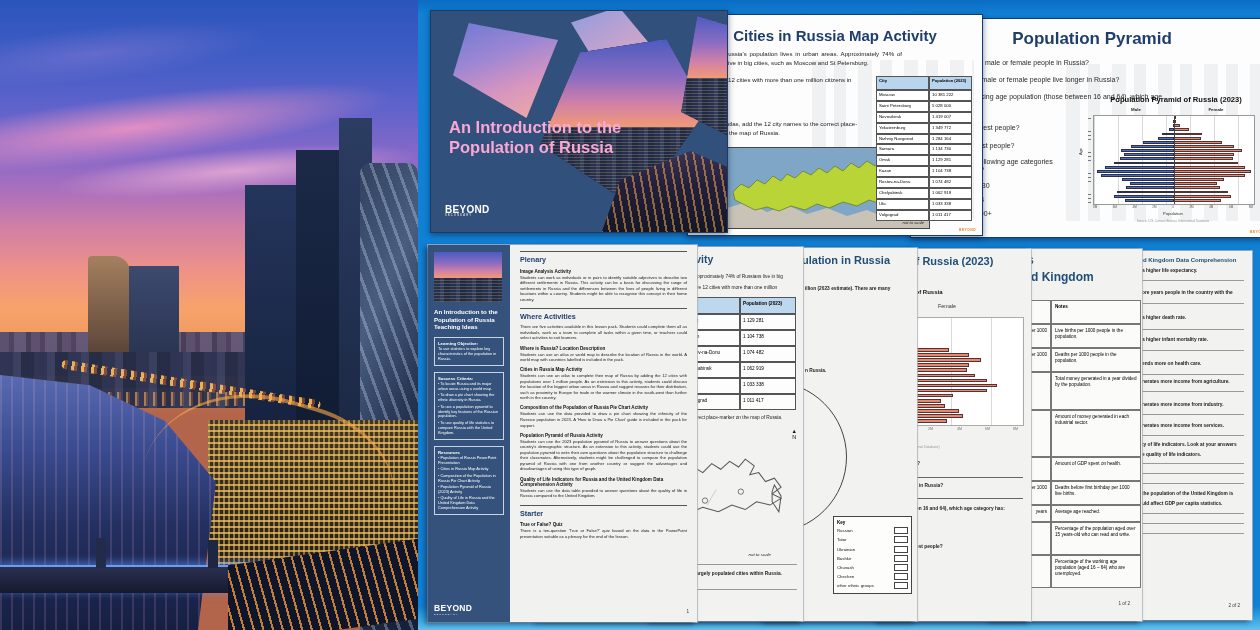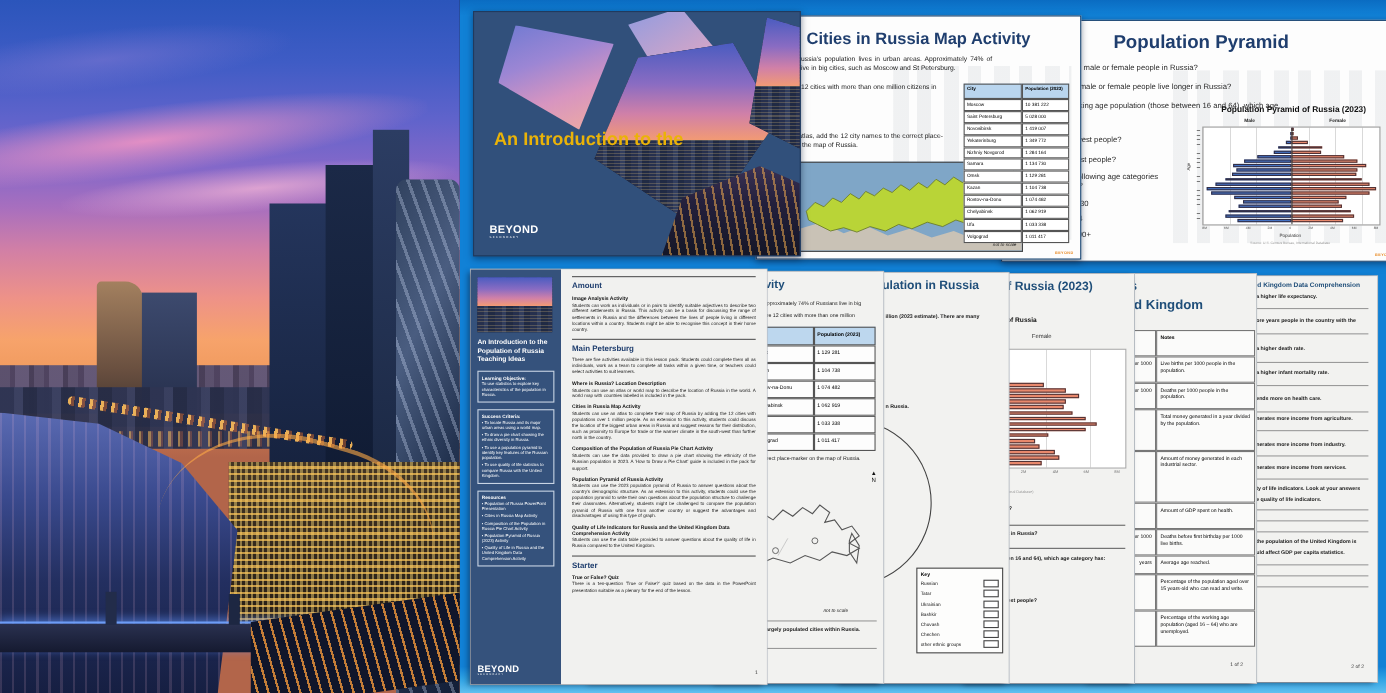--- a/index.html
+++ b/index.html
@@ -97,22 +97,23 @@
     <div class="ph" style="left:208px;top:540px;width:10px;height:28px;background:#1d2742;"></div>
     <div class="ph" style="left:228px;top:552px;width:190px;height:80px;transform:skewY(-8deg);background:repeating-linear-gradient(75deg,rgba(255,160,60,.75) 0 2px,transparent 2px 9px),#10162a;"></div>
   </div>
 
   <section class="slide" id="slide1" style="left:430px;top:10px;width:298px;height:223px;background:#31507b;border-color:#203a5e;z-index:32;overflow:hidden;">
     <div class="shard" style="left:22px;top:12px;width:105px;height:95px;clip-path:polygon(15% 0,100% 18%,70% 100%,0 55%);background:linear-gradient(160deg,#6f7ad2 0%,#9c86d4 35%,#d795c0 65%,#f0ad9e 100%);"></div>
     <div class="shard" style="left:140px;top:-4px;width:80px;height:55px;clip-path:polygon(0 28%,60% 0,100% 70%,30% 100%);background:linear-gradient(150deg,#8f9be0,#e3a8c2);"></div>
     <div class="shard cityfill" style="left:95px;top:28px;width:180px;height:170px;clip-path:polygon(30% 8%,78% 0,100% 42%,62% 100%,8% 62%);"></div>
     <div class="shard cityfill" style="left:245px;top:5px;width:53px;height:120px;clip-path:polygon(40% 0,100% 8%,100% 100%,10% 80%);"></div>
     <div class="shard" style="left:170px;top:140px;width:128px;height:83px;clip-path:polygon(15% 35%,70% 0,100% 20%,100% 100%,0 100%);background:repeating-linear-gradient(80deg,rgba(255,180,80,.5) 0 2px,transparent 2px 8px),linear-gradient(180deg,#3a3254 0%,#24203c 40%,#141626 100%);"></div>
-    <div class="abs" style="left:18px;top:106px;color:#eab308;font-size:16.5px;font-weight:bold;line-height:1.22;">
+    <div class="abs" style="left:18px;top:106px;color:#f9a8d4;font-size:16.5px;font-weight:bold;line-height:1.22;">
       <div>An Introduction to the</div>
+      <div>Population of Russia</div>
     </div>
     <div class="abs blogo" style="left:14px;bottom:14px;font-size:10px;">
       <span>BEYOND</span>
       <span class="sub" style="font-size:2.6px;">SECONDARY</span>
     </div>
   </section>
 
   <section class="slide" id="slide2" style="left:687px;top:14px;width:296px;height:222px;z-index:31;overflow:hidden;">
     <div class="watermark"></div>
     <div class="abs slide-title" style="left:0;right:0;top:12px;font-size:15px;">Cities in Russia Map Activity</div>
@@ -336,24 +337,24 @@
             <div class="bullet">• Population Pyramid of Russia (2023) Activity</div>
             <div class="bullet">• Quality of Life in Russia and the United Kingdom Data Comprehension Activity</div>
           </div>
       </div>
       <div class="abs blogo" style="left:6px;bottom:7px;font-size:8.5px;">
         <span>BEYOND</span>
         <span class="sub" style="font-size:2.2px;">SECONDARY</span>
       </div>
     </div>
     <div class="abs" style="left:82px;top:0;right:0;bottom:0;background:#f1f1ef;padding:6px 10px;box-sizing:border-box;overflow:hidden;">
-      <div class="lp-h" style="margin-top:0;">Amount</div>
+      <div class="lp-h" style="margin-top:0;">Plenary</div>
       <div class="lp-st">Image Analysis Activity</div>
       <p class="lp-p">Students can work as individuals or in pairs to identify suitable adjectives to describe two different settlements in Russia. This activity can be a basis for discussing the range of settlements in Russia and the differences between the lives of people living in different locations within a country. Students might be able to recognise this concept in their home country.</p>
-      <div class="lp-h">Main Petersburg</div>
+      <div class="lp-h">Where Activities</div>
       <p class="lp-p">There are five activities available in this lesson pack. Students could complete them all as individuals, work as a team to complete all tasks within a given time, or teachers could select activities to suit learners.</p>
       <div class="lp-st">Where is Russia? Location Description</div>
       <p class="lp-p">Students can use an atlas or world map to describe the location of Russia in the world. A world map with countries labelled is included in the pack.</p>
       <div class="lp-st">Cities in Russia Map Activity</div>
       <p class="lp-p">Students can use an atlas to complete their map of Russia by adding the 12 cities with populations over 1 million people. As an extension to this activity, students could discuss the location of the biggest urban areas in Russia and suggest reasons for their distribution, such as proximity to Europe for trade or the warmer climate in the south-west than further north in the country.</p>
       <div class="lp-st">Composition of the Population of Russia Pie Chart Activity</div>
       <p class="lp-p">Students can use the data provided to draw a pie chart showing the ethnicity of the Russian population in 2023. A 'How to Draw a Pie Chart' guide is included in the pack for support.</p>
       <div class="lp-st">Population Pyramid of Russia Activity</div>
       <p class="lp-p">Students can use the 2023 population pyramid of Russia to answer questions about the country's demographic structure. As an extension to this activity, students could use the population pyramid to write their own questions about the population structure to challenge their classmates. Alternatively, students might be challenged to compare the population pyramid of Russia with one from another country or suggest the advantages and disadvantages of using this type of graph.</p>
       <div class="lp-st">Quality of Life Indicators for Russia and the United Kingdom Data Comprehension Activity</div>

